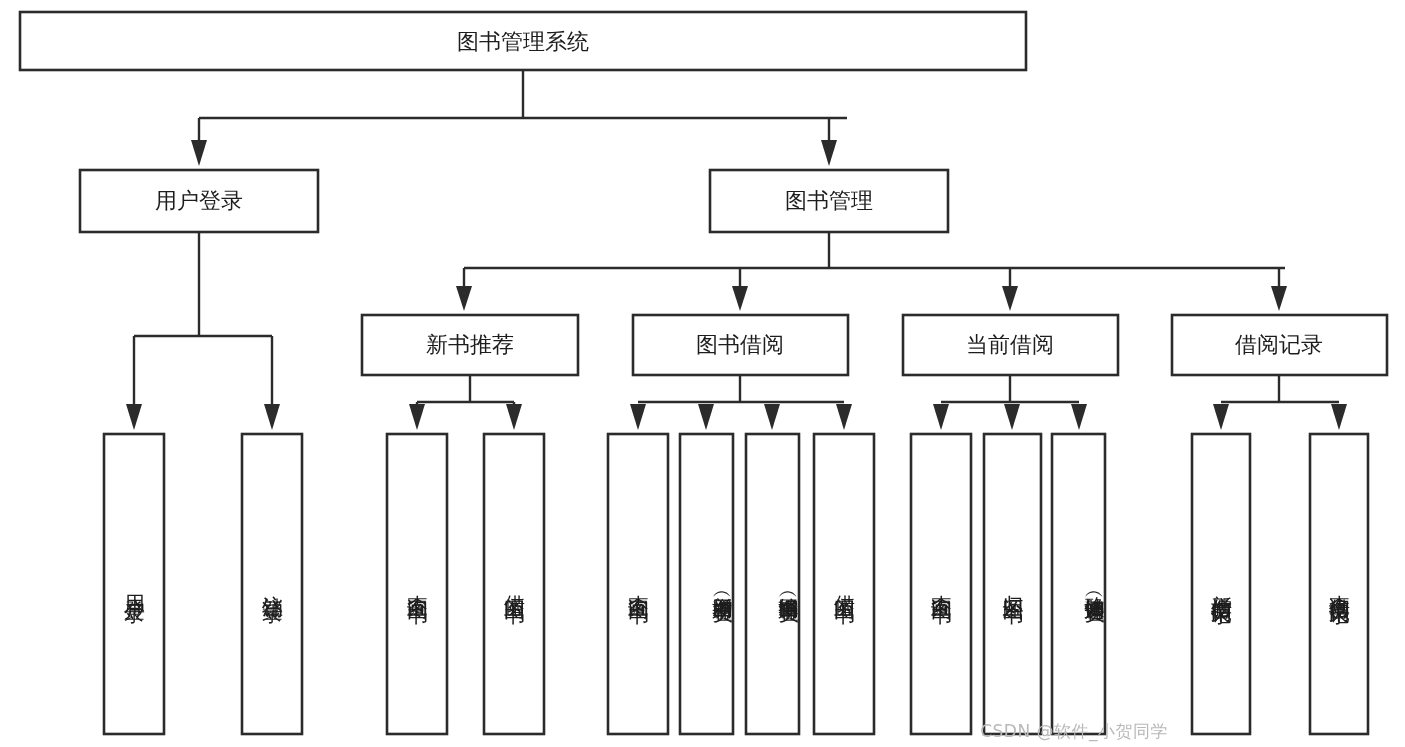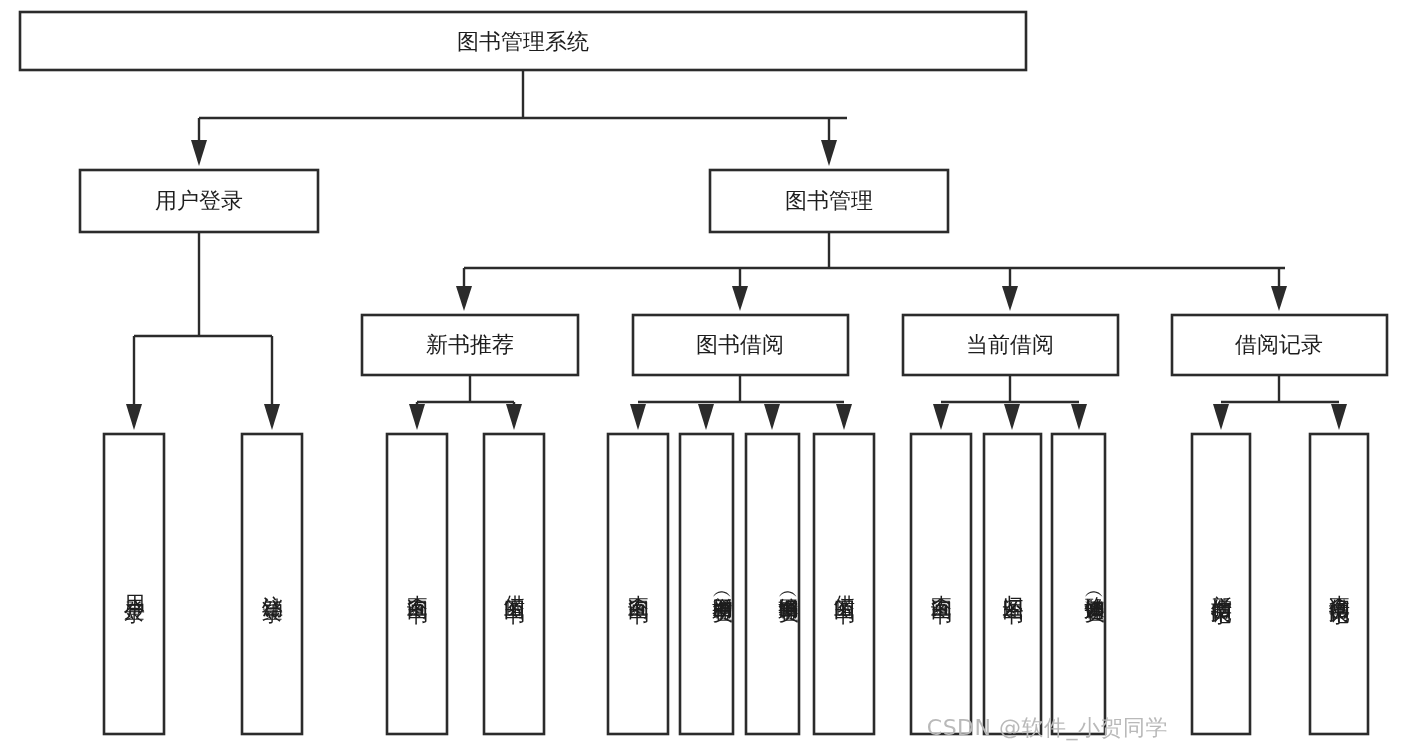--- a/index.html
+++ b/index.html
@@ -59,21 +59,21 @@
     line-height: 1;
     white-space: nowrap;
     text-align: center;
     pointer-events: none;
   }
   .watermark {
     position: absolute;
     right: 8px;
     bottom: 4px;
     font-family: "DejaVu Sans", "Liberation Sans", sans-serif;
-    font-size: 22px;
+    font-size: 17px;
     color: #b9b9b9;
     white-space: nowrap;
     letter-spacing: 0.5px;
   }
 </style>
 </head>
 <body>
 
 <div id="chart-root">
 

